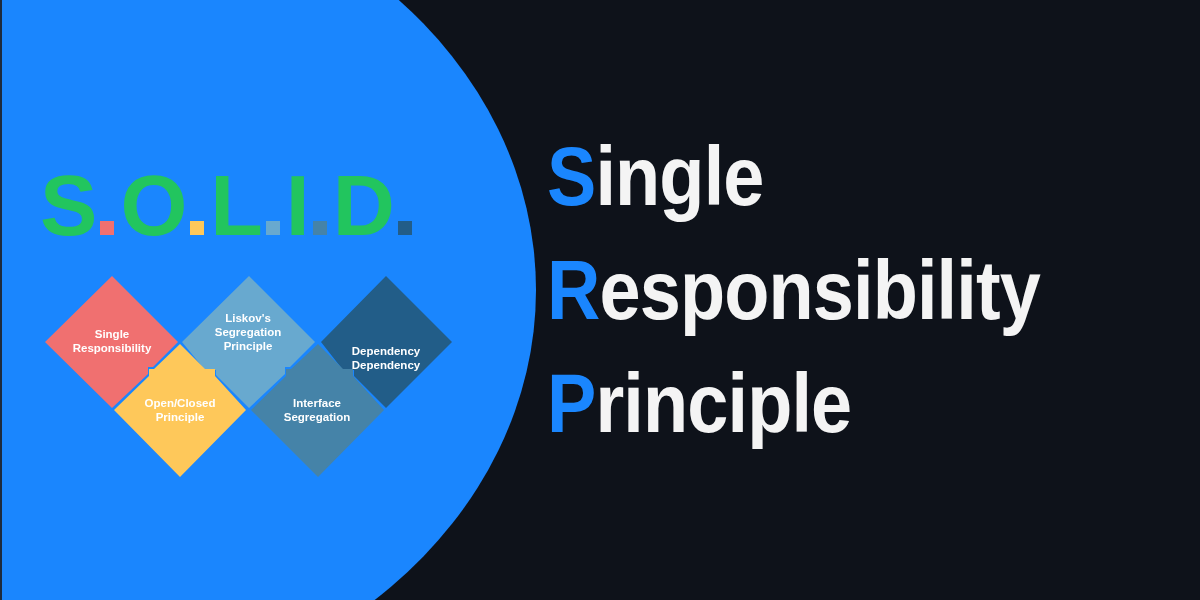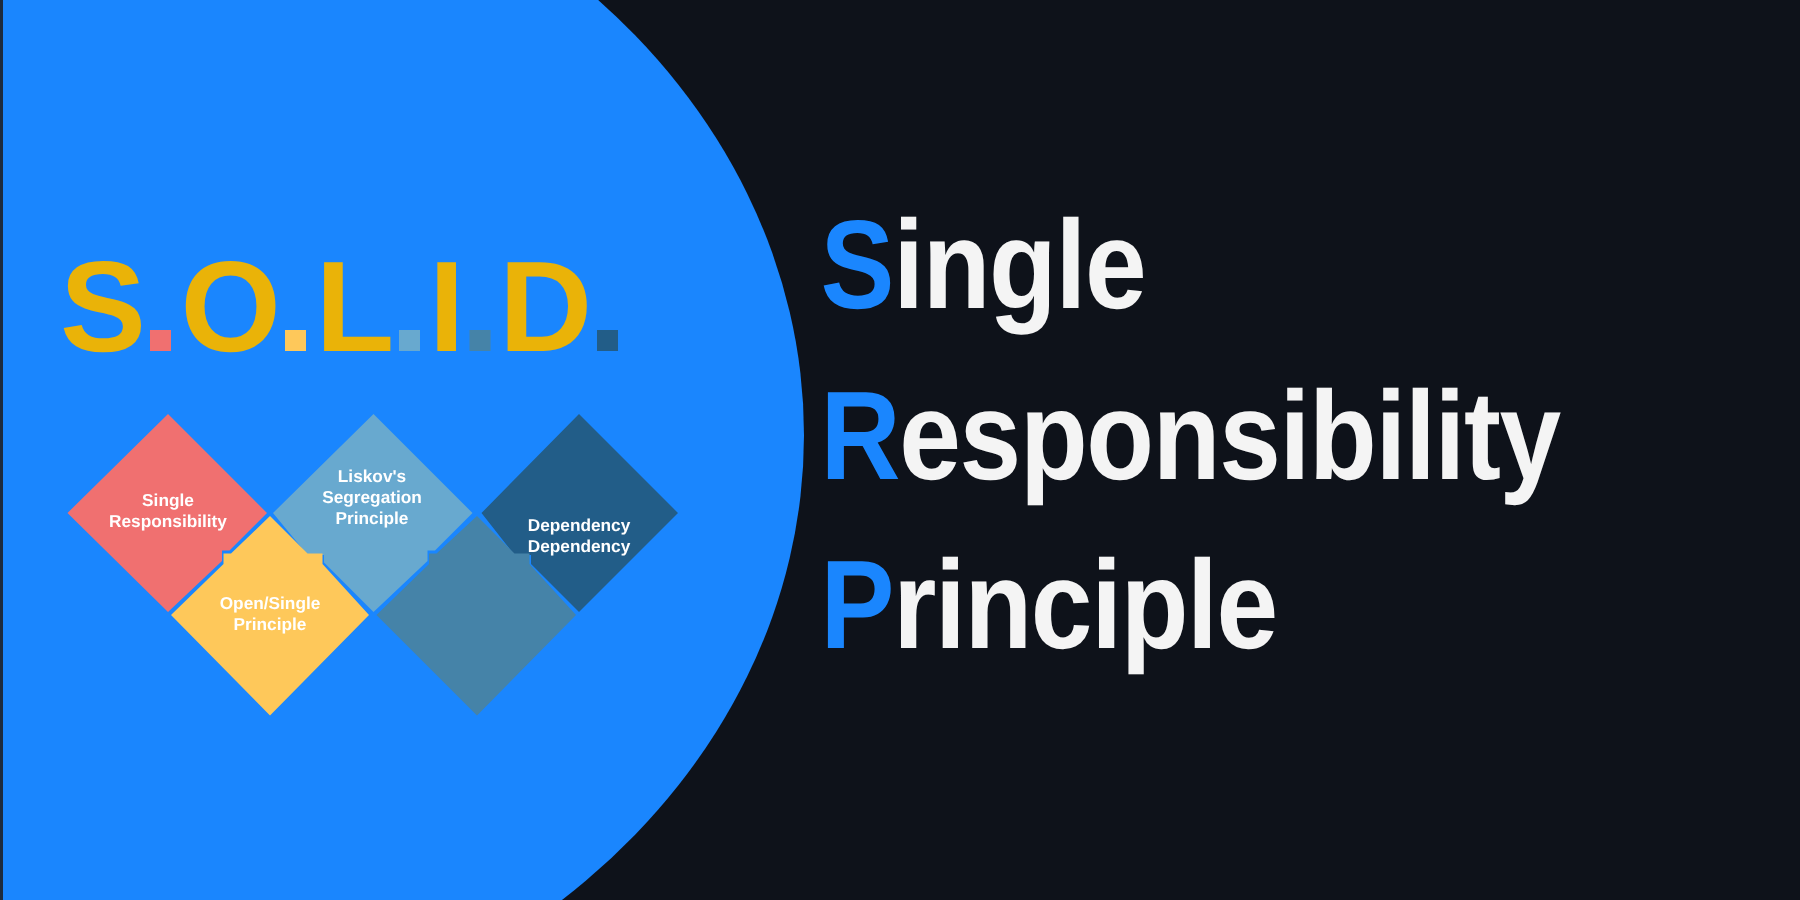--- a/index.html
+++ b/index.html
@@ -1,18 +1,18 @@
 <!DOCTYPE html>
 <html><head>
 <meta charset="utf-8">
 <style>
   html,body{margin:0;padding:0;}
   body{width:1200px;height:600px;overflow:hidden;background:#0e121a;position:relative;font-family:"Liberation Sans",sans-serif;}
   .bg-svg{position:absolute;left:0;top:0;width:1200px;height:600px;}
-  .solid-title{position:absolute;left:40px;top:162px;font-family:"Liberation Sans",sans-serif;font-weight:bold;font-size:86px;letter-spacing:-1px;color:#eab308;line-height:1;white-space:nowrap;}
+  .solid-title{position:absolute;left:40px;top:162px;font-family:"Liberation Sans",sans-serif;font-weight:bold;font-size:86px;letter-spacing:-1px;color:#22c55e;line-height:1;white-space:nowrap;}
   .solid-title .ch{display:inline-block;}
   .solid-title .dot{display:inline-block;width:14px;height:14px;margin:0 6px 0 4px;vertical-align:baseline;}
   .diagram{position:absolute;left:0;top:0;width:1200px;height:600px;}
   .dlabel{position:absolute;color:#fff;font-family:"Liberation Sans",sans-serif;font-weight:bold;font-size:11.5px;line-height:14px;text-align:center;width:130px;}
   .srp{position:absolute;left:547px;font-family:"Liberation Sans",sans-serif;font-weight:bold;font-size:84px;line-height:1;color:#f4f4f4;white-space:nowrap;transform:scaleX(0.88);transform-origin:left top;letter-spacing:-1px;}
   .srp .first{color:#1a86fe;}
 </style>
 </head>
 <body>
 
@@ -35,27 +35,31 @@
 
     <polygon fill="#fec85a" points="180,344 205,369 215,369 215,376 246,410 180,477 114,410 149,376 149,369 154,369"></polygon>
     <polygon fill="#4583a8" points="318,344 343,369 353,369 353,376 384,410 318,477 251,410 286,376 286,369 291,369"></polygon>
   </svg>
 
   <div class="dlabel" style="left:47px;top:327px;">
     <div>Single</div>
     <div>Responsibility</div>
   </div>
   <div class="dlabel" style="left:115px;top:396px;">
-    <div>Open/Single</div>
+    <div>Open/Closed</div>
     <div>Principle</div>
   </div>
   <div class="dlabel" style="left:183px;top:311px;">
     <div>Liskov's</div>
     <div>Segregation</div>
     <div>Principle</div>
+  </div>
+  <div class="dlabel" style="left:252px;top:396px;">
+    <div>Interface</div>
+    <div>Segregation</div>
   </div>
   <div class="dlabel" style="left:321px;top:327px;margin-top:17px;">
     <div>Dependency</div>
     <div>Dependency</div>
   </div>
 </div>
 
 <div class="srp" style="top:134px;">
   <span class="first">S</span><span>ingle</span>
 </div>

